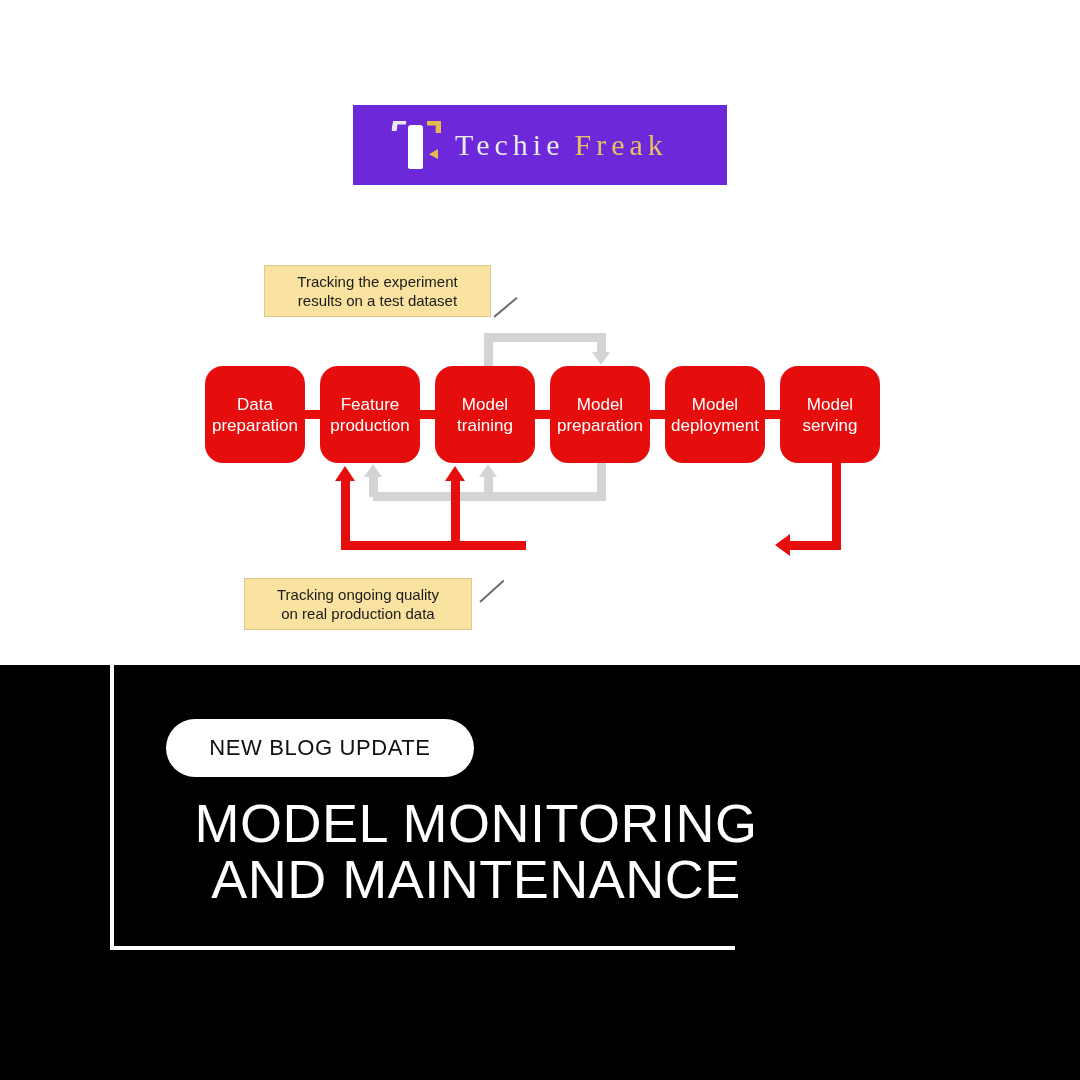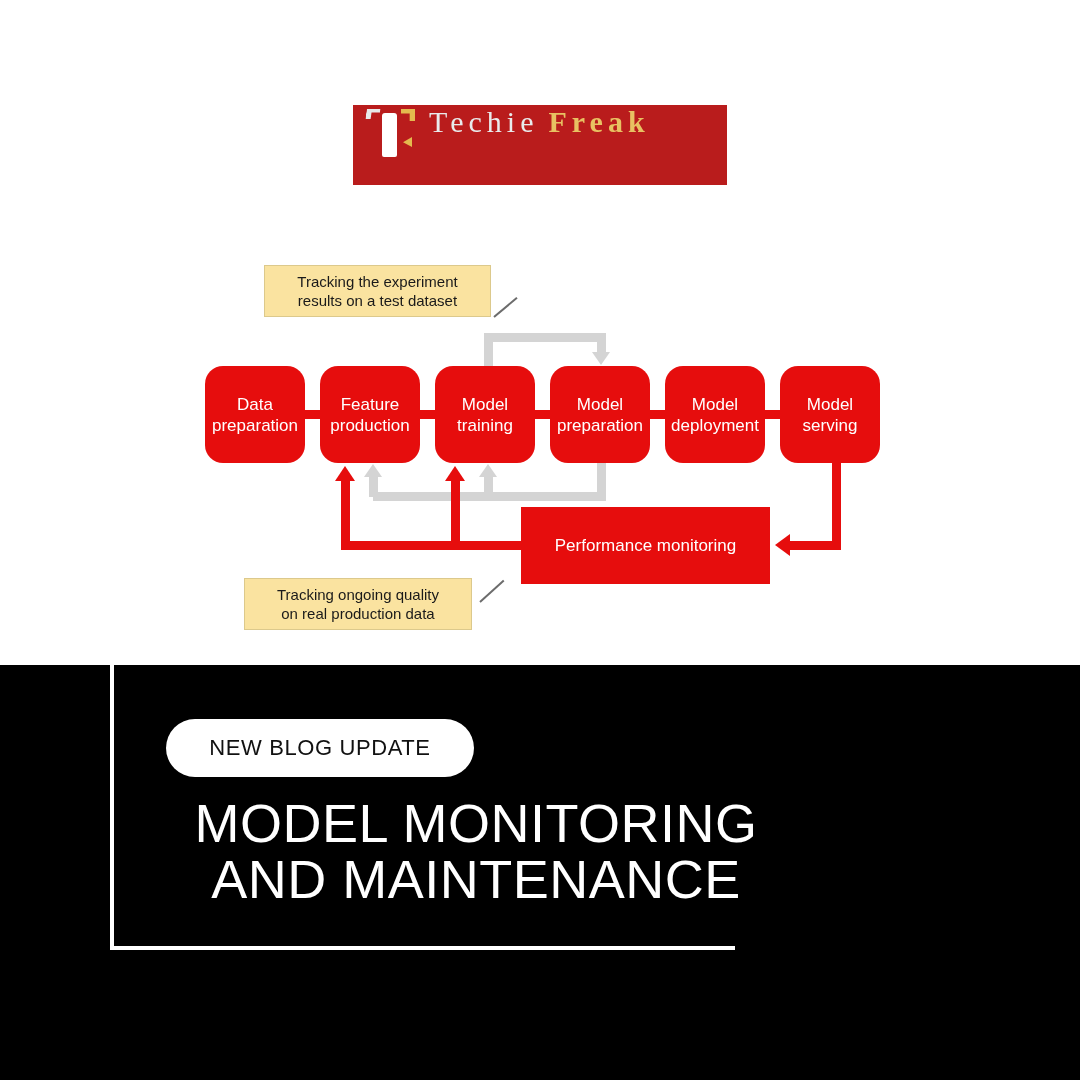--- a/index.html
+++ b/index.html
@@ -24,23 +24,24 @@
     background: #ffffff;
   }
 
   
   #logo-banner {
     position: absolute;
     left: 353px;
     top: 105px;
     width: 374px;
     height: 80px;
-    background: #b91c1c;
-    display: flex;
-    padding-left: 10px;
+    background: #6d28d9;
+    display: flex;
+    align-items: center;
+    padding-left: 36px;
     box-sizing: border-box;
   }
   #logo-mark {
     position: relative;
     width: 56px;
     height: 56px;
     flex: 0 0 56px;
   }
   #logo-mark .tick-tl {
     position: absolute;
@@ -71,21 +72,21 @@
     background: #e4b94e;
     clip-path: polygon(100% 0, 100% 100%, 0 52%);
   }
   .logo-text {
     font-family: "Liberation Serif", serif;
     font-size: 30px;
     letter-spacing: 5px;
     margin-left: 10px;
   }
   .logo-techie { color: #e9ebec; }
-  .logo-freak  { color: #e8c162; font-weight: bold; }
+  .logo-freak  { color: #e8c162; }
 
   
   #diagram {
     position: absolute;
     left: 0; top: 16px;
     width: 1080px;
     height: 665px;
   }
   .pipe-box {
     position: absolute;
@@ -300,23 +301,20 @@
     <div class="arrow-up-gray" style="left:479px; top:448px;"></div>
     <div class="seg-gray" style="left:369px; top:460px; width:9px; height:21px;"></div>
     <div class="arrow-up-gray" style="left:364px; top:448px;"></div>
 
     <div class="seg-red" style="left:341px; top:525px; width:185px; height:9px;"></div>
     <div class="seg-red" style="left:341px; top:464px; width:9px; height:64px;"></div>
     <div class="arrow-up-red" style="left:335px; top:450px;"></div>
     <div class="seg-red" style="left:451px; top:464px; width:9px; height:64px;"></div>
     <div class="arrow-up-red" style="left:445px; top:450px;"></div>
 
-    <div class="wide-box" style="left:521px; top:491px; width:249px; height:77px;">
-      <span>Performance monitoring</span>
-    </div>
 
     <div class="seg-red" style="left:832px; top:447px; width:9px; height:78px;"></div>
     <div class="seg-red" style="left:790px; top:525px; width:51px; height:9px;"></div>
     <div class="arrow-left-red" style="left:775px; top:518px;"></div>
 
     <div class="note-box" style="left:244px; top:562px; width:228px; height:52px;">
       <div>
         <div>Tracking ongoing quality</div>
         <div>on real production data</div>
       </div>

